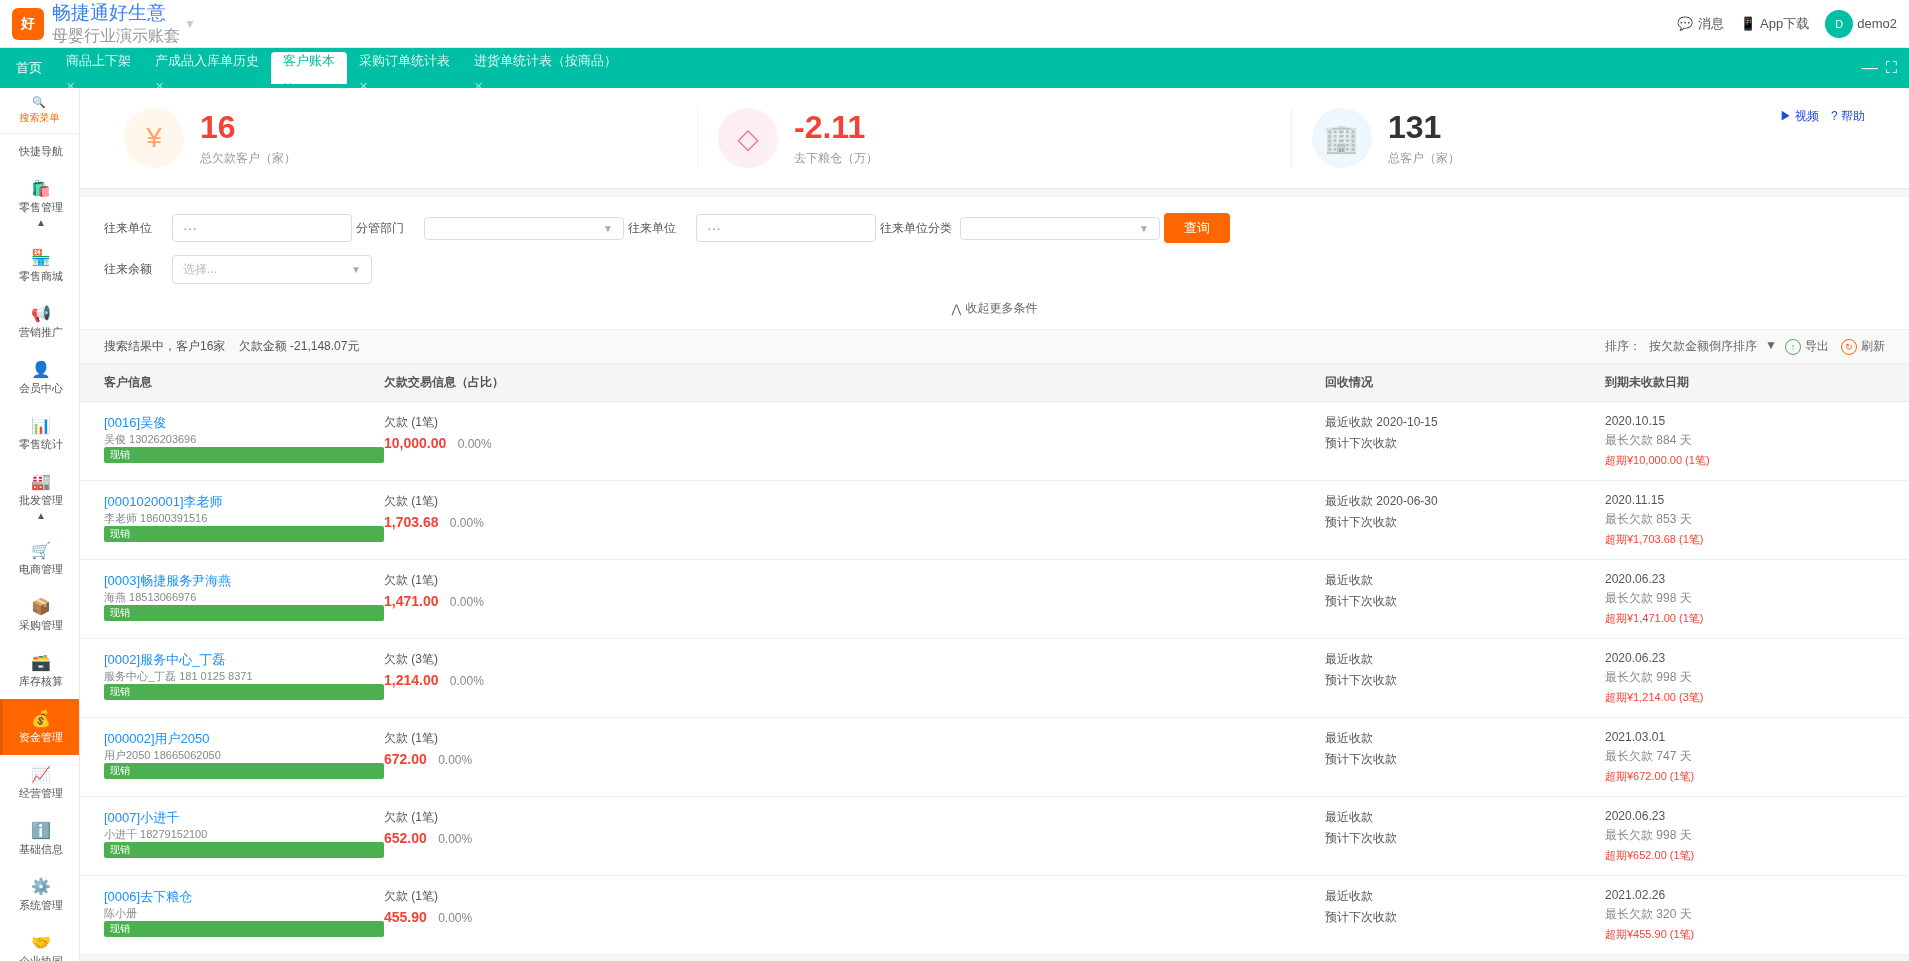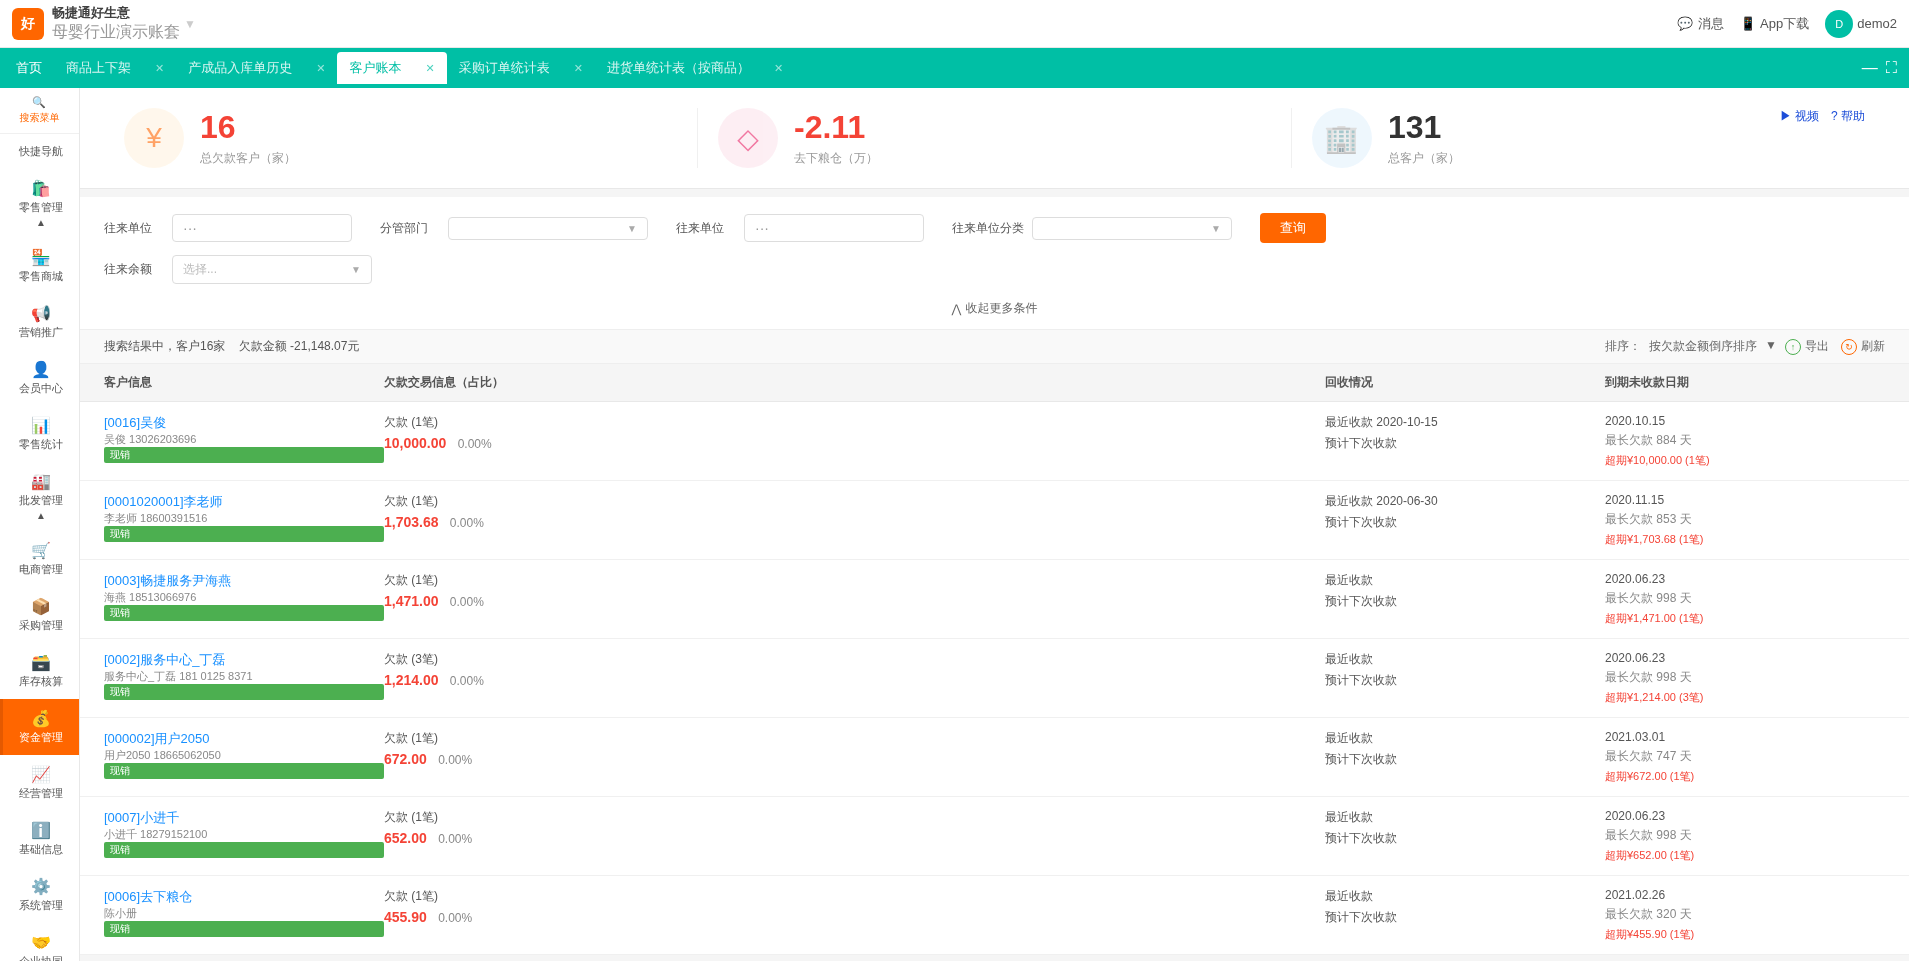--- a/index.html
+++ b/index.html
@@ -15,23 +15,23 @@
     .top-right { margin-left: auto; display: flex; align-items: center; gap: 16px; }
     .top-right-item { display: flex; align-items: center; gap: 4px; font-size: 13px; color: #555; cursor: pointer; }
     .avatar { width: 28px; height: 28px; border-radius: 50%; background: #ccc; display: flex; align-items: center; justify-content: center; font-size: 11px; color: #fff; overflow: hidden; }
 
     
     .tab-bar {
       display: flex; align-items: center; background: #00bfa5; height: 40px;
       padding: 0 4px; overflow: hidden;
     }
     .tab-item {
-      display: flex; align-items: center; height: 32px; padding: 0 12px;
+      display: flex; height: 32px; padding: 0 12px;
       border-radius: 4px 4px 0 0; cursor: pointer; color: rgba(255,255,255,0.85);
-      font-size: 13px; white-space: nowrap; gap: 24px;
+      font-size: 13px; white-space: nowrap; gap: 10px; flex-direction: column;
     }
     .tab-item.active { background: #fff; color: #00bfa5; border-radius: 4px 4px 0 0; }
     .tab-item .close-x { font-size: 11px; opacity: 0.7; }
     .tab-home { color: #fff; padding: 0 12px; font-size: 13px; cursor: pointer; }
     .tab-bar-right { margin-left: auto; display: flex; gap: 8px; color: #fff; font-size: 16px; cursor: pointer; padding-right: 8px; }
 
     
     .main-layout { display: flex; height: calc(100vh - 88px); }
     
     
@@ -64,21 +64,21 @@
     .card-body { display: flex; flex-direction: column; }
     .card-number { font-size: 32px; font-weight: bold; }
     .card-number.red { color: #f44336; }
     .card-number.dark { color: #333; }
     .card-label { font-size: 12px; color: #999; margin-top: 4px; }
     .card-top-right { margin-left: auto; display: flex; gap: 12px; font-size: 12px; color: #1d4ed8; align-self: flex-start; }
     .card-top-right span { cursor: pointer; }
 
     
     .filter-area { background: #fff; padding: 16px 24px 8px; margin-top: 8px; }
-    .filter-row { display: flex; align-items: center; gap: 28px; margin-bottom: 12px; flex-wrap: wrap; }
+    .filter-row { display: flex; align-items: center; gap: 4px; margin-bottom: 12px; flex-wrap: wrap; }
     .filter-item { display: flex; align-items: center; gap: 8px; }
     .filter-label { font-size: 12px; color: #555; white-space: nowrap; min-width: 60px; }
     .filter-input {
       border: 1px solid #ddd; border-radius: 4px; padding: 5px 10px;
       font-size: 12px; width: 180px; color: #333; background: #fff; cursor: text;
       display: flex; align-items: center; justify-content: space-between;
     }
     .filter-dots { color: #999; font-size: 14px; }
     .filter-select {
       border: 1px solid #ddd; border-radius: 4px; padding: 5px 10px;
@@ -135,21 +135,21 @@
     ::-webkit-scrollbar-track { background: #f1f1f1; }
     ::-webkit-scrollbar-thumb { background: #ccc; border-radius: 3px; }
   </style>
 </head>
 <body>
 
 <div class="top-bar">
   <div class="logo-area">
     <div style="width:32px;height:32px;background:#ff6600;border-radius:6px;display:flex;align-items:center;justify-content:center;color:#fff;font-size:14px;font-weight:bold;margin-right:8px;">好</div>
     <div>
-      <div style="color:#404040;font-size:13px;font-weight:bold;">畅捷通好生意</div>
+      <div style="color:#3b82f6;font-size:19px;font-weight:normal;">畅捷通好生意</div>
       <div style="color:#999;font-size:16px;">母婴行业演示账套</div>
     </div>
     <span style="color:#ccc;margin-left:4px;font-size:12px;">▼</span>
   </div>
   <div class="top-right">
     <div class="top-right-item">
       <span>💬</span>
       <span>消息</span>
     </div>
     <div class="top-right-item">

